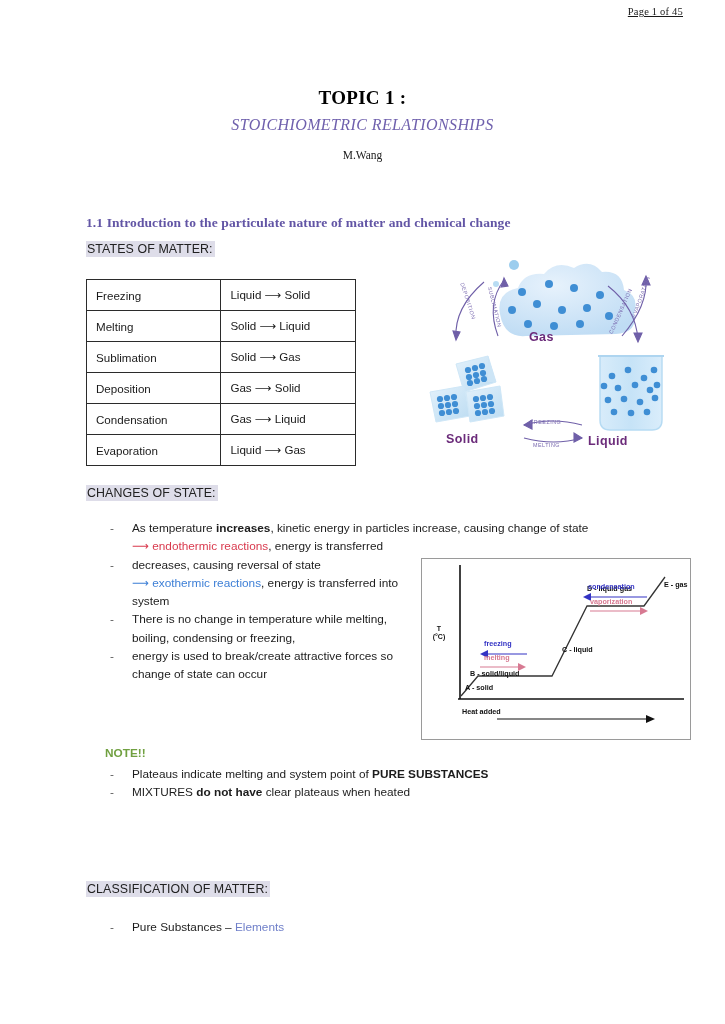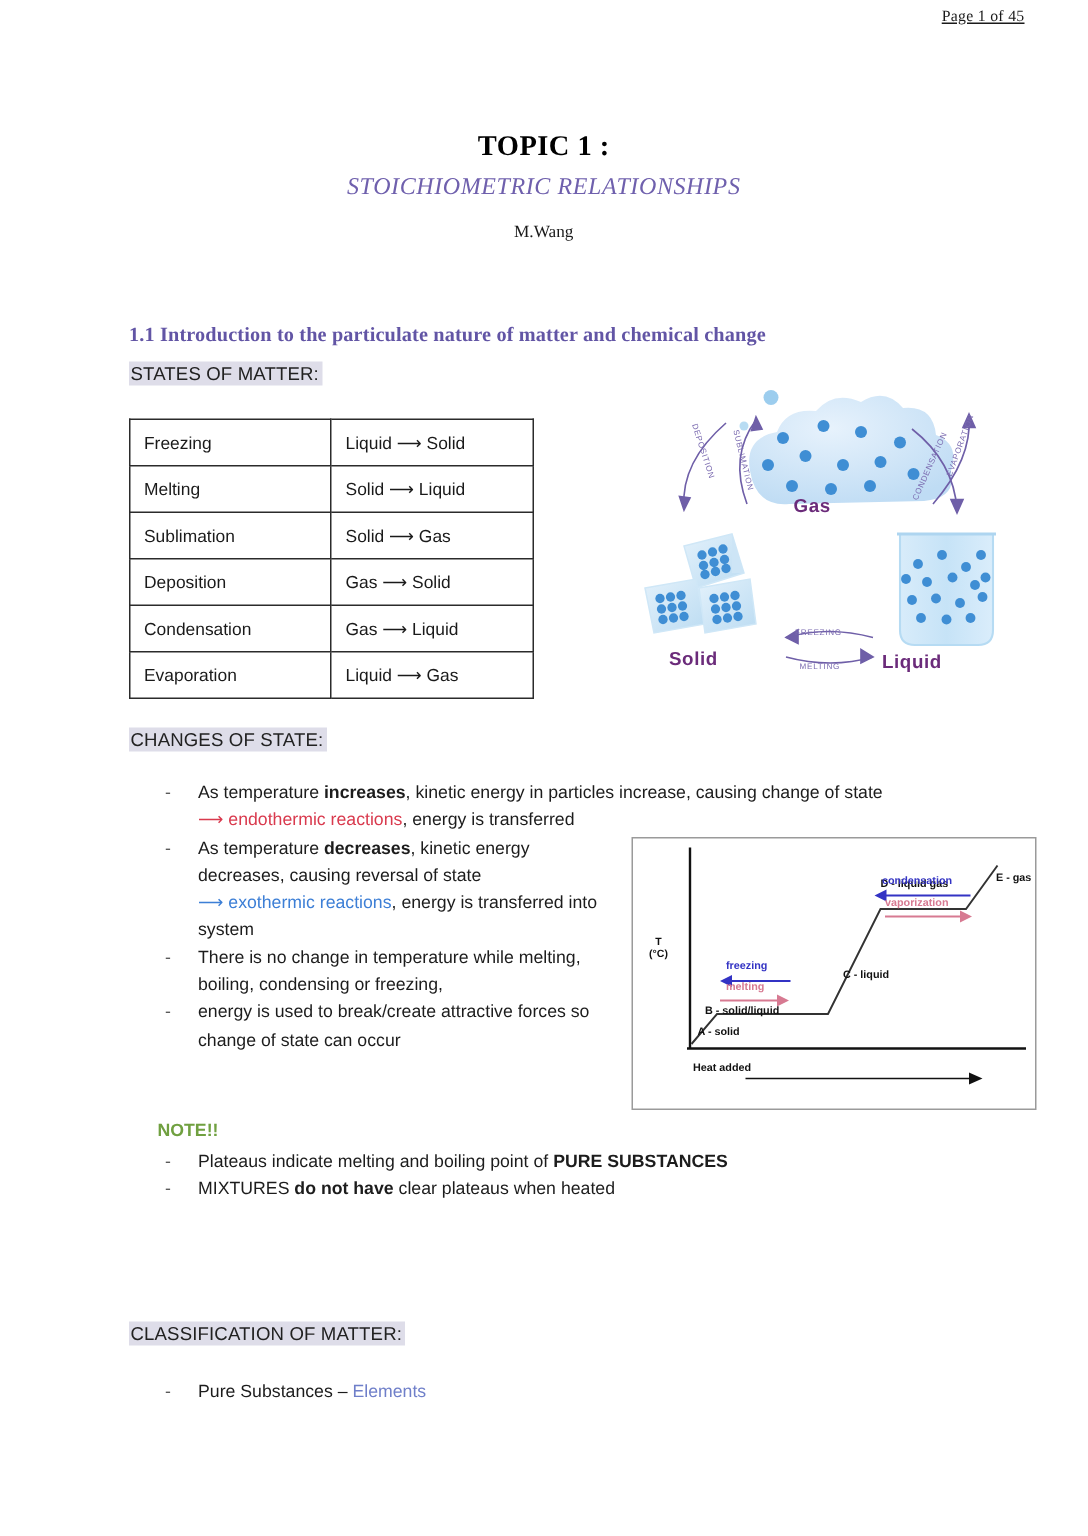--- a/index.html
+++ b/index.html
@@ -377,21 +377,20 @@
       <div class="bullet-row">
         <span class="bullet-dash">-</span>
         <span class="bullet-text">
           <div><span>As temperature </span><b>increases</b><span>, kinetic energy in particles increase, causing change of state</span></div>
           <div><span class="endo">⟶ </span><span class="endo">endothermic reactions</span><span>, energy is transferred</span></div>
         </span>
       </div>
       <div class="bullet-row">
         <span class="bullet-dash">-</span>
         <span class="bullet-text">
-          <div><span>As temperature </span><b>decreases</b><span>, kinetic energy</span></div>
           <div><span>decreases, causing reversal of state</span></div>
           <div><span class="exo">⟶ </span><span class="exo">exothermic reactions</span><span>, energy is transferred into</span></div>
           <div><span>system</span></div>
         </span>
       </div>
       <div class="bullet-row">
         <span class="bullet-dash">-</span>
         <span class="bullet-text">
           <div><span>There is no change in temperature while melting,</span></div>
           <div><span>boiling, condensing or freezing,</span></div>
@@ -444,21 +443,21 @@
     <div class="g-txt pink" style="left:62px; top:94px;">melting</div>
     <div class="g-txt blue" style="left:166px; top:23px;">condensation</div>
     <div class="g-txt pink" style="left:168px; top:38px;">vaporization</div>
   </div>
 
   <div class="note-label" style="top:746px;margin-left:19px;">NOTE!!</div>
   <div class="bullet-list" id="note-bullets" style="left:110px; top:765px; width:500px;">
       <div class="bullet-row">
         <span class="bullet-dash">-</span>
         <span class="bullet-text">
-          <div><span>Plateaus indicate melting and boiling point of </span><b>PURE SUBSTANCES</b></div>
+          <div><span>Plateaus indicate melting and system point of </span><b>PURE SUBSTANCES</b></div>
         </span>
       </div>
       <div class="bullet-row">
         <span class="bullet-dash">-</span>
         <span class="bullet-text">
           <div><span>MIXTURES </span><b>do not have</b><span> clear plateaus when heated</span></div>
         </span>
       </div>
     </div>
 

